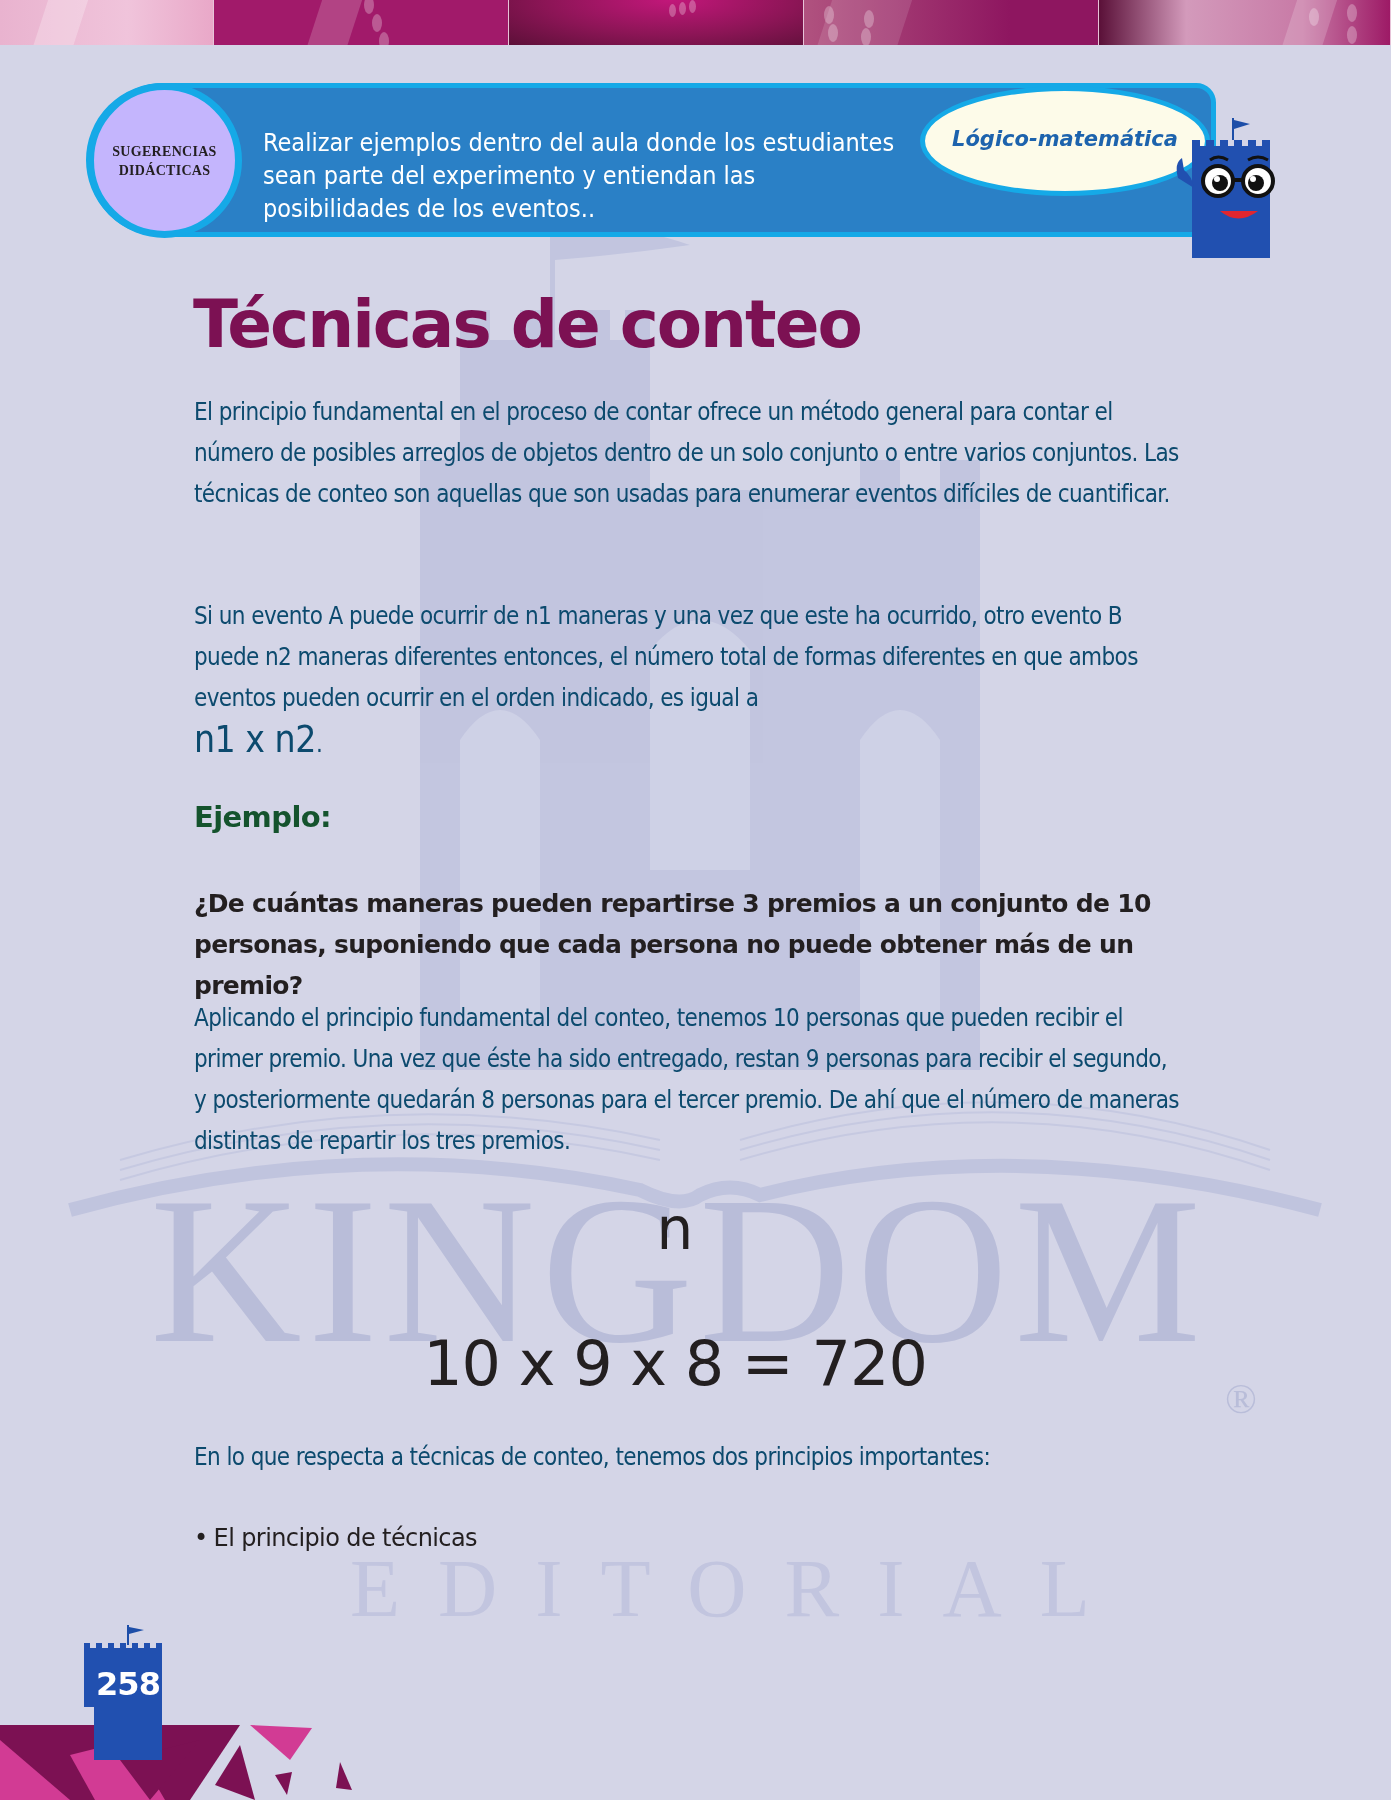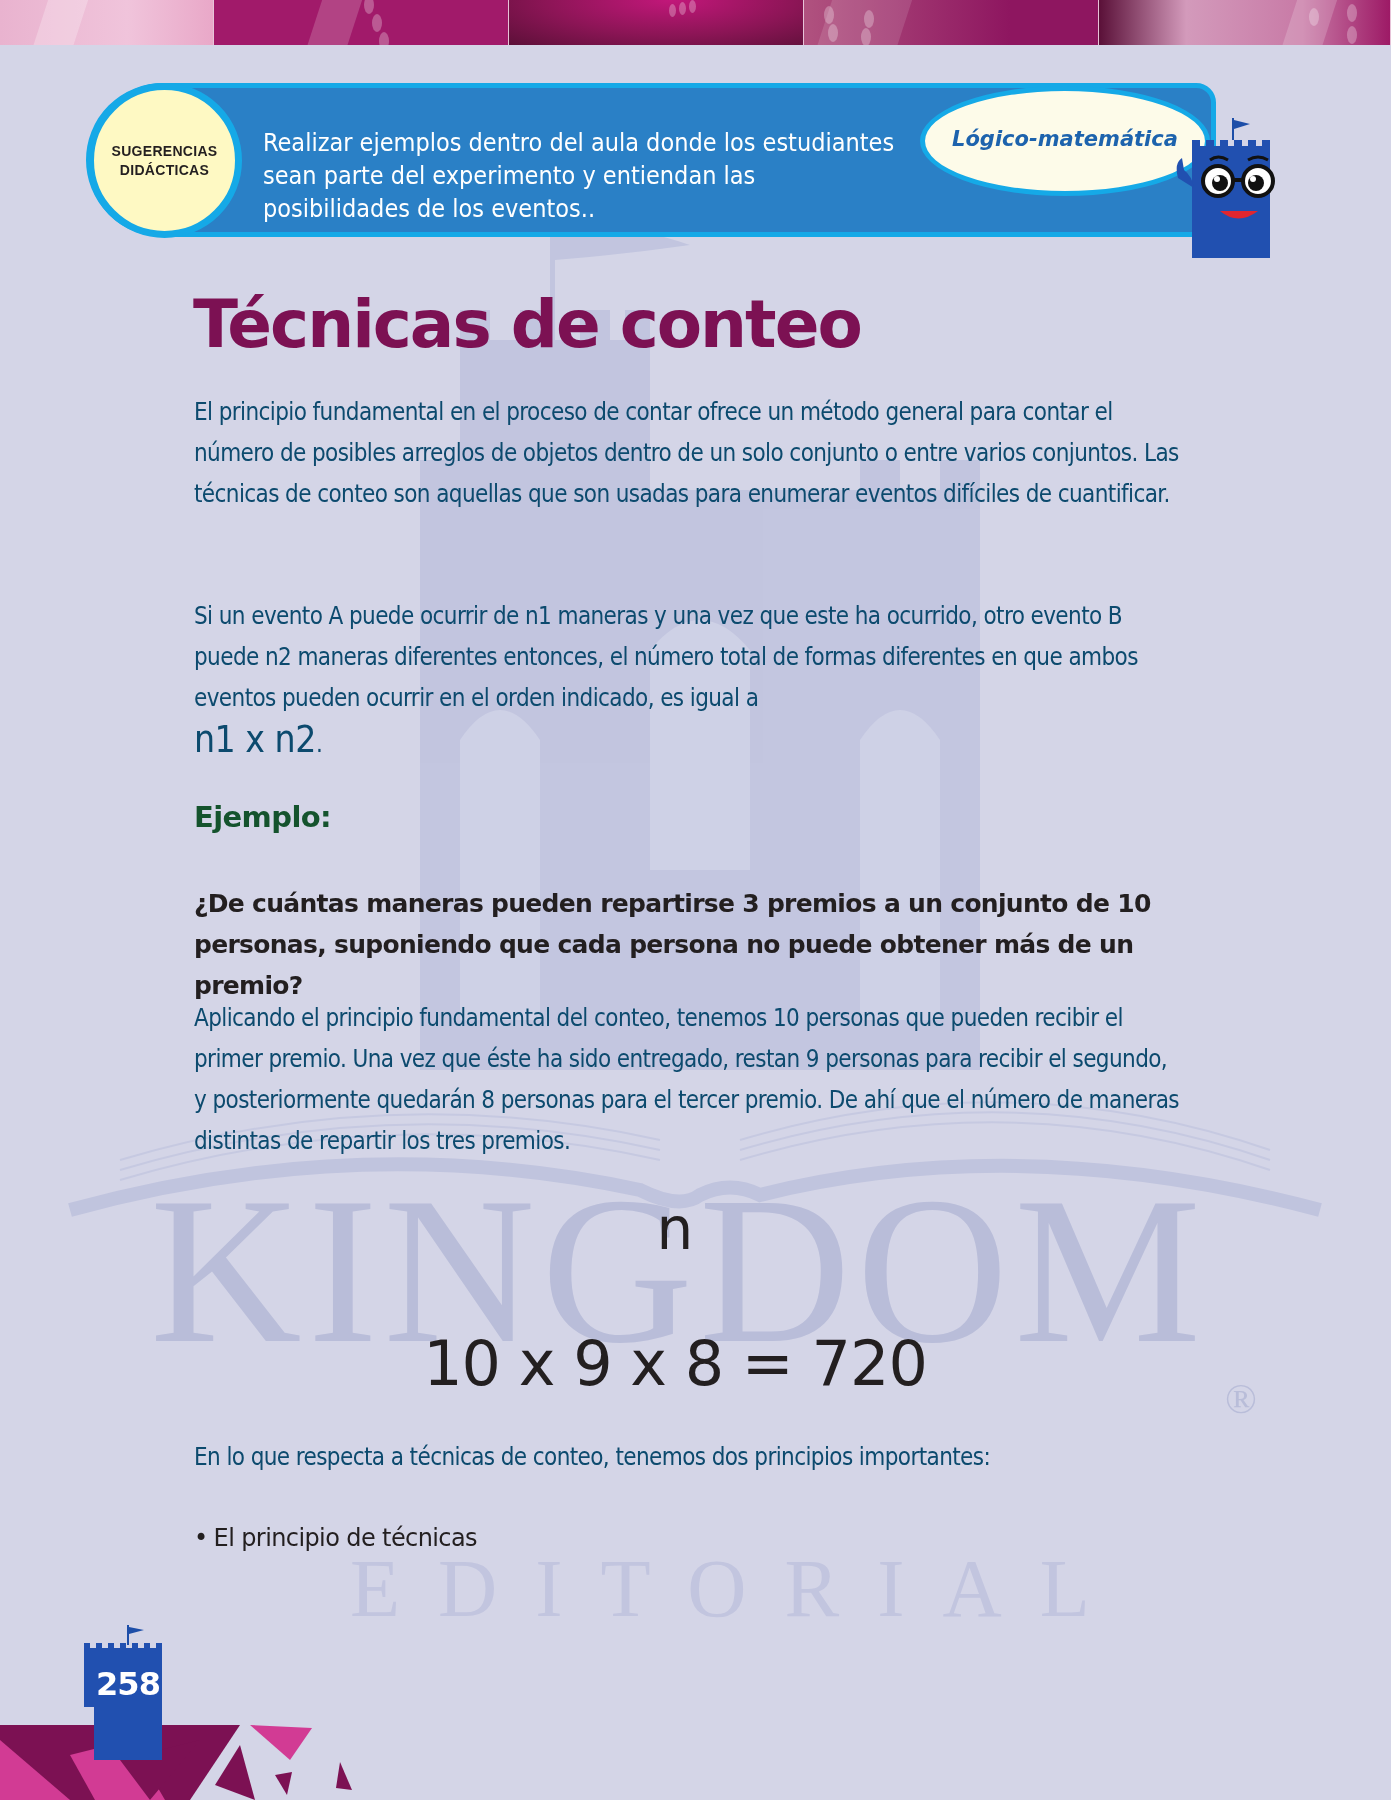--- a/index.html
+++ b/index.html
@@ -36,23 +36,23 @@
       letter-spacing: 38px; color: #c2c5df; line-height: 1;
     }
 
     
     .banner {
       position: absolute; left: 86px; top: 83px; width: 1130px; height: 154px;
       background: #2a80c6; border: 5px solid #15a9e7; border-radius: 78px 20px 20px 78px;
     }
     .banner-circle {
       position: absolute; left: 87px; top: 83px; width: 155px; height: 155px;
-      border-radius: 50%; background: #fef9c3; border: 7px solid #15a9e7;
+      border-radius: 50%; background: #c4b5fd; border: 7px solid #15a9e7;
       display: flex; flex-direction: column; align-items: center; justify-content: center;
-      font-family: Liberation Sans, sans-serif; font-weight: bold; font-size: 14px;
+      font-family: Liberation Serif, serif; font-weight: bold; font-size: 14px;
       line-height: 19px; color: #231f20; text-align: center; letter-spacing: 0.3px;
     }
     .banner-text {
       position: absolute; left: 263px; top: 126px; width: 640px;
       font-family: "DejaVu Sans", sans-serif; font-size: 25px; line-height: 33px; color: #fff;
       font-stretch: condensed;
     }
     .bubble {
       position: absolute; left: 920px; top: 86px; width: 290px; height: 110px;
       border-radius: 50%; background: #fdfbe9; border: 5px solid #15a9e7;

